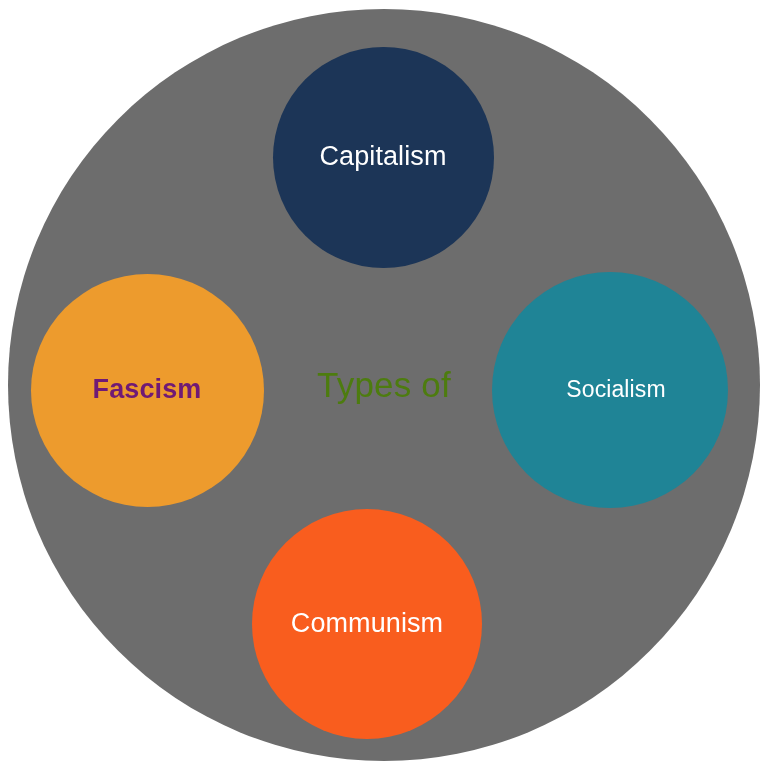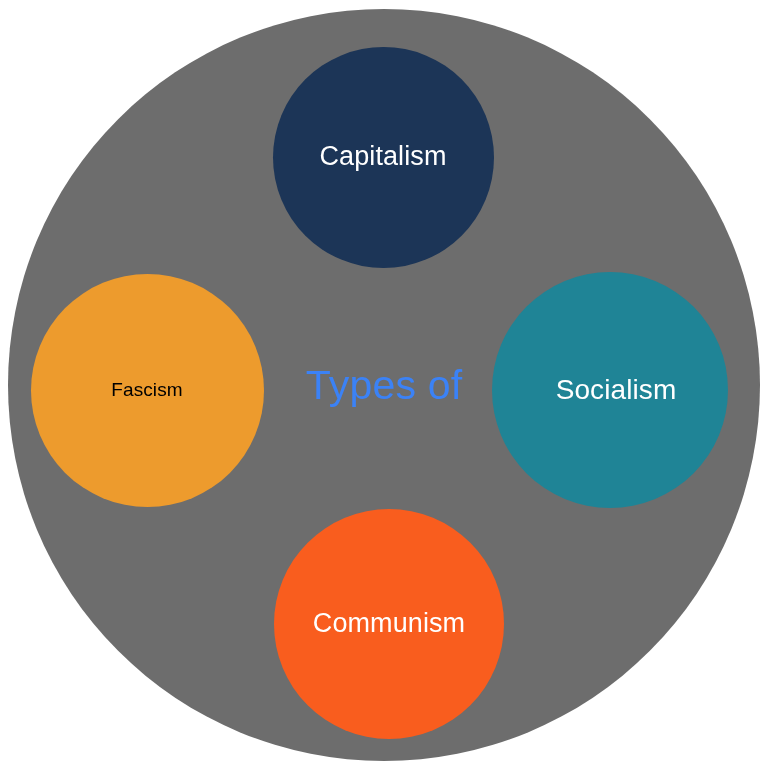--- a/index.html
+++ b/index.html
@@ -74,28 +74,28 @@
 
 <div id="diagram-canvas" style="width: 768px; height: 776px; background: rgb(255, 255, 255); border-radius: 25px;">
 
   <div class="outer-circle" id="outer-circle" style="width: 752px; height: 752px; left: 8px; top: 9px; background: rgb(109, 109, 109);"></div>
 
   <div class="node" id="node-capitalism" style="width: 221px; height: 221px; left: 272.5px; top: 46.5px; background: rgb(28, 53, 87);">
     <span class="node-label" style="font-size: 27px; color: rgb(255, 255, 255);">Capitalism</span>
   </div>
 
   <div class="node" id="node-fascism" style="width: 233px; height: 233px; left: 30.5px; top: 273.5px; background: rgb(237, 155, 45);">
-    <span class="node-label" style="font-size: 19px; color: #000000;">Fascism</span>
+    <span class="node-label" style="font-size: 27px; color: #701a75; font-weight: bold;">Fascism</span>
   </div>
 
   <div class="node" id="node-socialism" style="width: 236px; height: 236px; left: 492px; top: 272px; background: rgb(31, 132, 150);">
-    <span class="node-label" style="font-size: 28px; color: rgb(255, 255, 255); margin-left: 12px;">Socialism</span>
+    <span class="node-label" style="font-size: 23px; color: rgb(255, 255, 255); margin-left: 12px;">Socialism</span>
   </div>
 
-  <div class="node" id="node-communism" style="width: 230px; height: 230px; left: 274px; top: 509px; background: rgb(249, 93, 30);">
+  <div class="node" id="node-communism" style="width: 230px; height: 230px; left: 252px; top: 509px; background: rgb(249, 93, 30);">
     <span class="node-label" style="font-size: 27px; color: rgb(255, 255, 255);">Communism</span>
   </div>
 
-  <div class="center-title" id="center-title" style="font-size: 41px; color: #3b82f6; width: 260px; left: 254px; height: 160px; top: 305px; gap: 44px;">
+  <div class="center-title" id="center-title" style="font-size: 35px; color: #4d7c0f; width: 260px; left: 254px; height: 160px; top: 305px; gap: 44px;">
     <span class="tline">Types of</span>
   </div>
 
 </div>
 
 </body></html>

